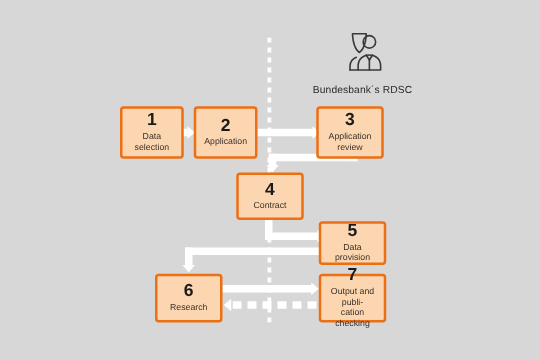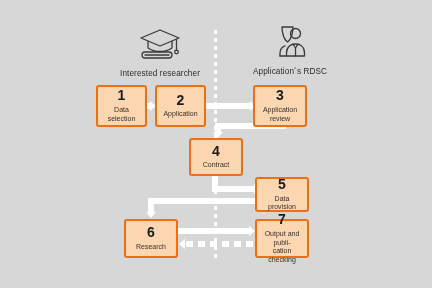--- a/index.html
+++ b/index.html
@@ -111,51 +111,36 @@
     margin-top: 3px;
   }
 </style>
 </head>
 <body>
 
 <div id="canvas">
 
   <div class="divider"></div>
 
-  <div class="lane-header" id="lane-researcher">
-    <span class="icon">
-      <svg width="46" height="36" viewBox="0 0 46 36">
-        <g fill="none" stroke="#3a3a3a" stroke-width="1.3" stroke-linejoin="round" stroke-linecap="round">
-          <path d="M23 3 L42 11 L23 19 L4 11 Z"></path>
-          <path d="M11 14.5 V21 C11 21 16 24.5 23 24.5 C30 24.5 35 21 35 21 V14.5"></path>
-          <path d="M39.5 12.5 V23"></path>
-          <circle cx="39.5" cy="25" r="1.8"></circle>
-          <path d="M8 25 h24 a3 3 0 0 1 0 6 H8 a3 3 0 0 1 0 -6 Z"></path>
-          <path d="M8 28 h24"></path>
-        </g>
-      </svg>
-    </span>
-    <span class="caption">Interested researcher</span>
-  </div>
 
   <div class="lane-header" id="lane-rdsc">
     <span class="icon">
       <svg width="44" height="38" viewBox="0 0 44 38">
         <g fill="none" stroke="#3a3a3a" stroke-width="1.3" stroke-linejoin="round" stroke-linecap="round">
           <path d="M14 2 L25 2 C25 2 25 13 19.5 17 C14 13 14 2 14 2 Z"></path>
           <circle cx="27.5" cy="8.5" r="5"></circle>
           <path d="M18.5 28 C18.5 22 22.5 19 27.5 19 C32.5 19 36.5 22 36.5 28 V31 H18.5 Z"></path>
           <path d="M25 19 L27.5 23 L30 19"></path>
           <path d="M27.5 23 L27.5 31"></path>
           <path d="M12 31 V28 C12 24.5 14 22 17 20.8"></path>
           <path d="M12 31 h6.5"></path>
         </g>
       </svg>
     </span>
-    <span class="caption">Application´s RDSC</span>
+    <span class="caption">Bundesbank´s RDSC</span>
   </div>
 
   <div class="conn" style="left:144px; top:103px; width:6px; height:6px;"></div>
   <div class="arrowhead arrow-right" style="left:150px; top:101px;"></div>
 
   <div class="conn" style="left:206px; top:103px; width:46px; height:6px;"></div>
   <div class="arrowhead arrow-right" style="left:250px; top:101px;"></div>
 
   <div class="conn" style="left:280px; top:120px; width:6px; height:9px;"></div>
   <div class="conn" style="left:215px; top:123px; width:71px; height:6px;"></div>

